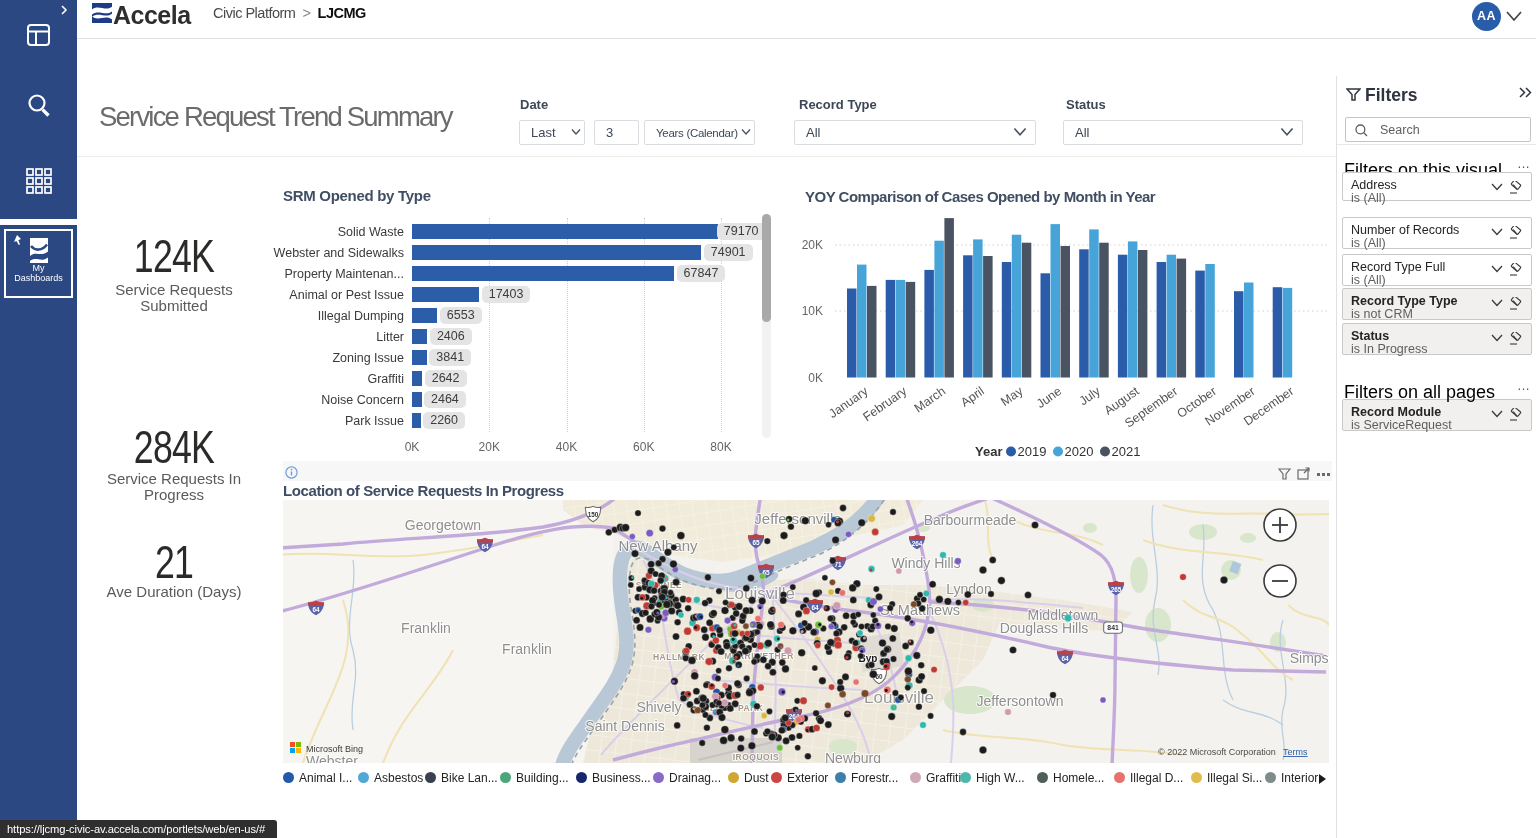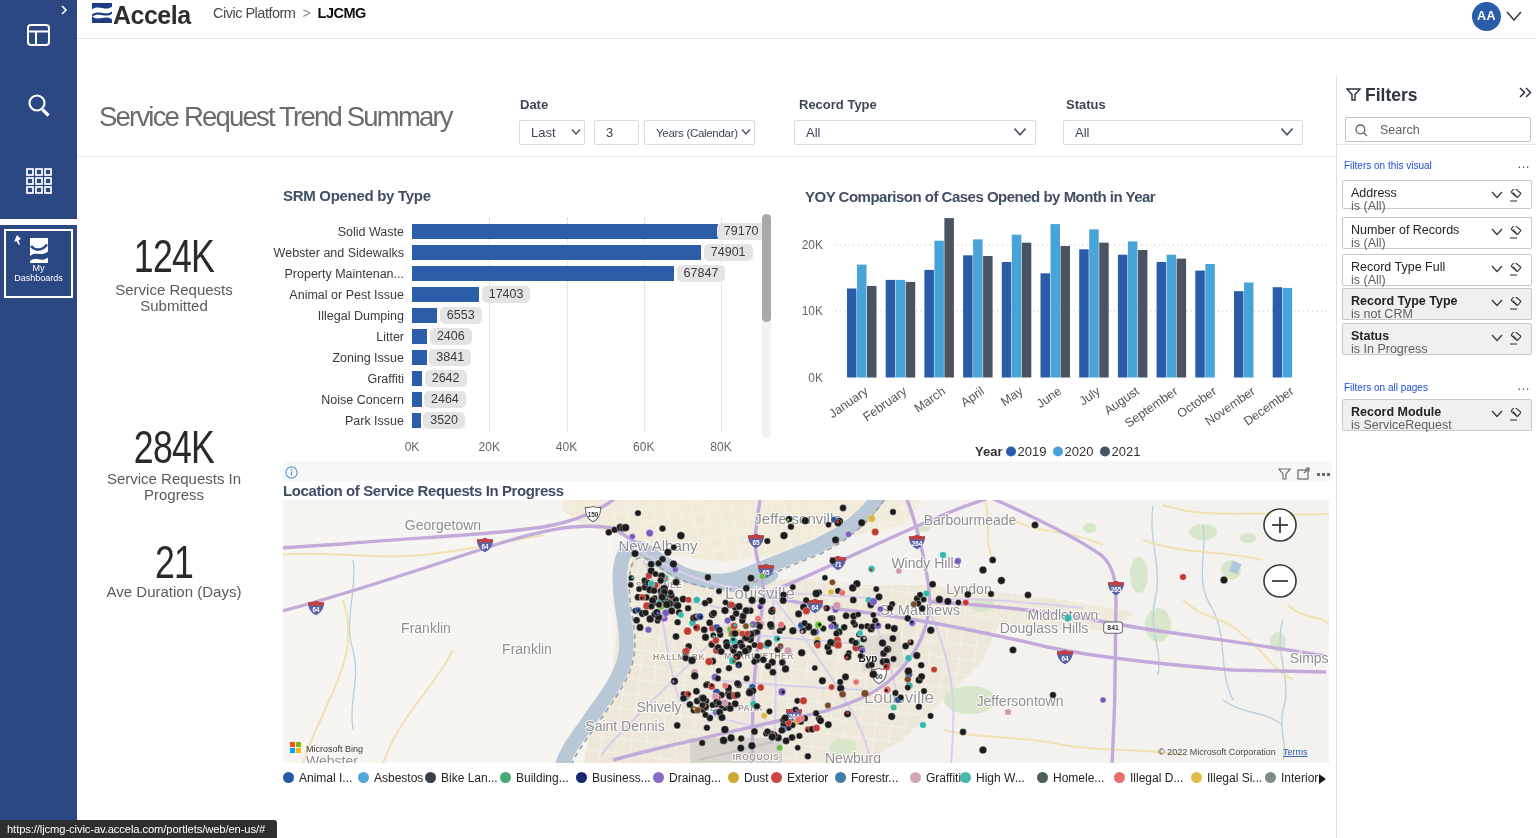--- a/index.html
+++ b/index.html
@@ -56,21 +56,21 @@
 
 
 .mleg { position:absolute; top:695px; height:17px; font-size:12px; color:#252423; white-space:nowrap; }
 .mleg i { display:inline-block; width:11px; height:11px; border-radius:50%; margin-right:5px; position:relative; top:1px;}
 
 
 #fpanel { left:1336px; top:76px; width:200px; height:762px; background:#fff; border-left:1px solid #e0e0e0; }
 #ftitle { position:absolute; left:28px; top:9px; font-size:17.5px; font-weight:bold; color:#2e3440; }
 #fsearch { position:absolute; left:8px; top:41px; width:186px; height:25px; border:1px solid #c6c4c2; border-radius:2px; background:#fff; }
 #fsearch span { position:absolute; left:34px; top:5px; font-size:12.5px; color:#605e5c; }
-.fsect { position:absolute; font-size:10px; color:#1d4ed8; }
+.fsect { position:absolute; font-size:18px; color:#000000; }
 .fdots { position:absolute; font-size:13px; color:#555; letter-spacing:1px;}
 .fcard { position:absolute; left:5px; width:190px; border:1px solid #cbc9c7; border-radius:2px; background:#fff; }
 .fcard.applied { background:#f1f0ef; }
 .fcard .t1 { position:absolute; left:8px; top:5px; font-size:12.5px; color:#252423; }
 .fcard .t2 { position:absolute; left:8px; top:18px; font-size:12.5px; color:#605e5c; }
 .fcard.applied .t1 { font-weight:bold; }
 
 
 #tooltip { left:0; top:820px; width:277px; height:18px; background:#2f2f2f; color:#fff;
   font-size:11.2px; line-height:18px; padding-left:7px; letter-spacing:-0.1px; white-space:nowrap; border-top-right-radius:3px; }
@@ -197,21 +197,21 @@
         <div class="srm-bar" style="left:335px;top:274px;width:14.8px;"></div>
         <div class="srm-pill" style="left:352.3px;top:273px;">3841</div>
         <div class="srm-row-label" style="left:177px;top:295.5px;">Graffiti</div>
         <div class="srm-bar" style="left:335px;top:295px;width:10.2px;"></div>
         <div class="srm-pill" style="left:347.7px;top:294px;">2642</div>
         <div class="srm-row-label" style="left:177px;top:316.5px;">Noise Concern</div>
         <div class="srm-bar" style="left:335px;top:316px;width:9.5px;"></div>
         <div class="srm-pill" style="left:347px;top:315px;">2464</div>
         <div class="srm-row-label" style="left:177px;top:337.5px;">Park Issue</div>
         <div class="srm-bar" style="left:335px;top:337px;width:8.7px;"></div>
-        <div class="srm-pill" style="left:346.2px;top:336px;">3520</div>
+        <div class="srm-pill" style="left:346.2px;top:336px;">2260</div>
         <div class="srm-ax" style="left:315px;top:364px;">0K</div>
         <div class="srm-ax" style="left:392.25px;top:364px;">20K</div>
         <div class="srm-ax" style="left:469.5px;top:364px;">40K</div>
         <div class="srm-ax" style="left:546.75px;top:364px;">60K</div>
         <div class="srm-ax" style="left:624px;top:364px;">80K</div>
         <div style="position:absolute;left:685px;top:138px;width:9px;height:224px;border-radius:5px;background:#f2f2f2;"></div>
         <div style="position:absolute;left:685px;top:138px;width:9px;height:108px;border-radius:5px;background:#a9a9a9;"></div>
       </div>
 
     <div id="yoy-title">YOY Comparison of Cases Opened by Month in Year</div>
@@ -1142,21 +1142,21 @@
       <svg class="abs" style="left:9px;top:6px" width="13" height="13" viewBox="0 0 13 13">
         <circle cx="5.4" cy="5.4" r="4.4" fill="none" stroke="#605e5c" stroke-width="1.3"></circle>
         <line x1="8.8" y1="8.8" x2="12" y2="12" stroke="#605e5c" stroke-width="1.3"></line>
       </svg>
       <span>Search</span>
     </div>
     <div class="abs" style="left:0;top:68px;width:200px;height:1px;background:#e8e8e8;"></div>
     <div class="fsect" style="left:7px;top:84px;">Filters on this visual</div>
     <div class="fdots" style="left:180px;top:80px;">…</div>
     <div id="fcards">
-        <div class="fcard" style="top:104px;height:29px;">
+        <div class="fcard" style="top:96px;height:29px;">
           <div class="t1">Address</div>
           <div class="t2">is (All)</div>
           <svg style="position:absolute;right:28px;top:10px" width="12" height="8" viewBox="0 0 12 8">
             <path d="M1 1 L6 6.5 L11 1" fill="none" stroke="#3a3a3a" stroke-width="1.3"></path>
           </svg>
           <svg style="position:absolute;right:8px;top:8px" width="14" height="13" viewBox="0 0 14 13">
             <g fill="none" stroke="#3a3a3a" stroke-width="1.1">
               <rect x="2.8" y="1" width="8.5" height="5.5" rx="1" transform="rotate(40 7 3.7)"></rect>
               <line x1="4.2" y1="3.6" x2="8.4" y2="8.6"></line>
               <line x1="1" y1="12" x2="8" y2="12"></line>

